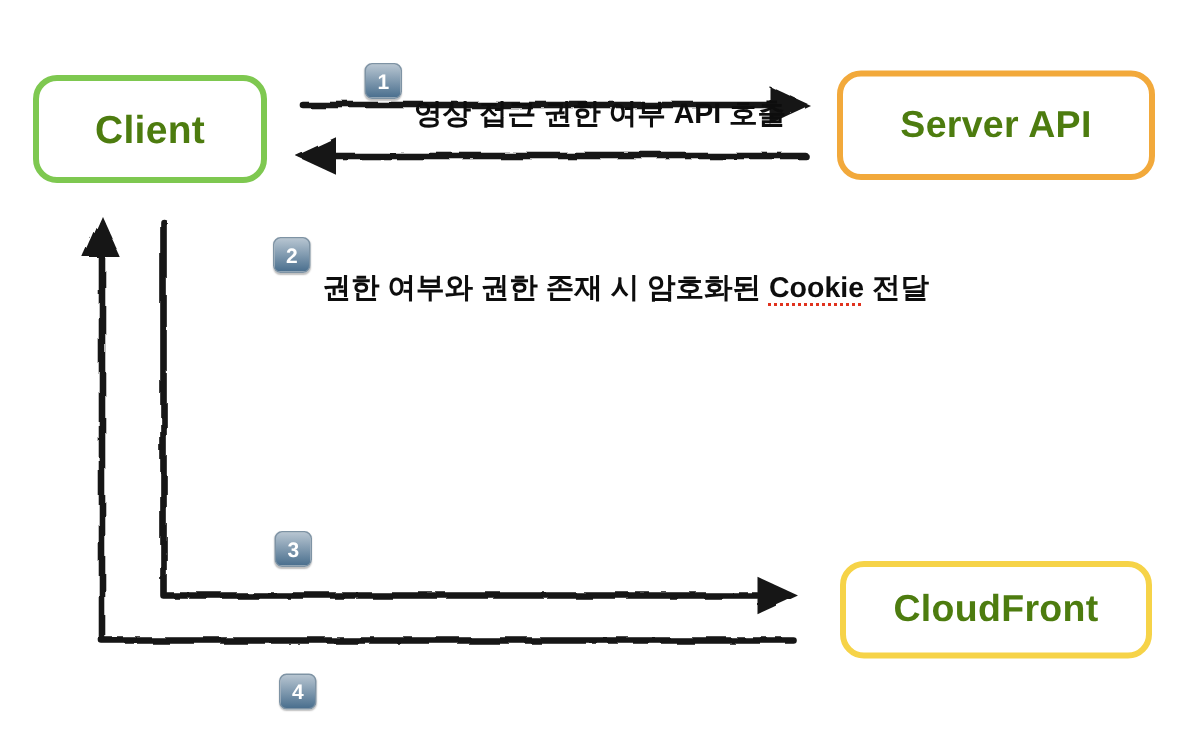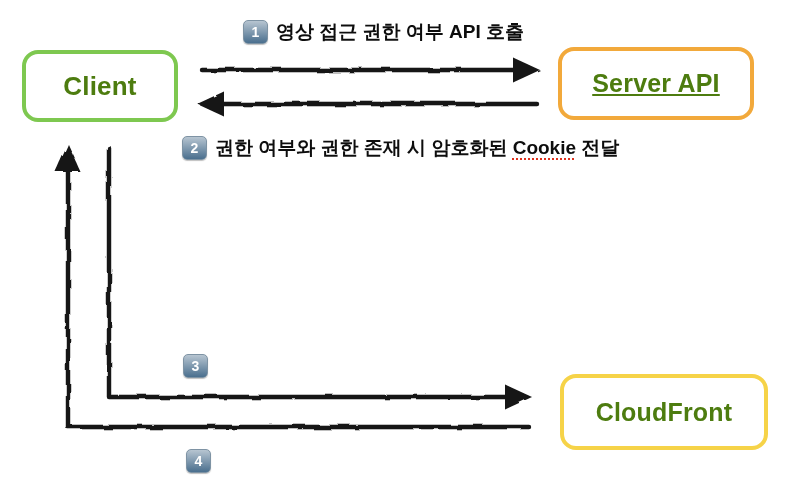--- a/index.html
+++ b/index.html
@@ -44,27 +44,26 @@
     font-size: 26px;
     letter-spacing: 0.2px;
     border-radius: 16px;
     box-sizing: border-box;
   }
   #node-client {
     left: 22px; top: 50px; width: 156px; height: 72px;
     border: 4px solid var(--client-border, #7ec850);
   }
   #node-server {
-    left: 558px; top: 47px; width: 196px; height: 73px;
+    left: 558px; top: 47px; width: 212px; height: 73px;
     border: 4px solid var(--server-border, #f2a93b);
     font-size: 25px;
-    text-decoration: underline;
   }
   #node-cloudfront {
-    left: 560px; top: 374px; width: 208px; height: 76px;
+    left: 560px; top: 374px; width: 208px; height: 65px;
     border: 4px solid var(--cloudfront-border, #f6d348);
     font-size: 25px;
   }
   .step-label {
     position: absolute;
     display: flex;
     align-items: center;
     gap: 8px;
     font-size: 19px;
     font-weight: 700;
@@ -90,21 +89,21 @@
     box-shadow: 0 1px 1px rgba(0,0,0,0.25);
     flex: 0 0 auto;
   }
   .misspelled {
     text-decoration: underline;
     text-decoration-style: dotted;
     text-decoration-color: var(--spellcheck, #e0321e);
     text-decoration-thickness: 2px;
     text-underline-offset: 4px;
   }
-  .step-text { display: inline; }
+  .step-text { display: inline; margin-top: 44px; }
 </style>
 </head>
 <body>
 
 <div id="canvas">
 
   <svg id="arrow-layer" viewBox="0 0 800 489" xmlns="http://www.w3.org/2000/svg">
     <defs>
       <filter id="rough" x="-5%" y="-5%" width="110%" height="110%">
         <feTurbulence type="fractalNoise" baseFrequency="0.045" numOctaves="3" result="n"></feTurbulence>

